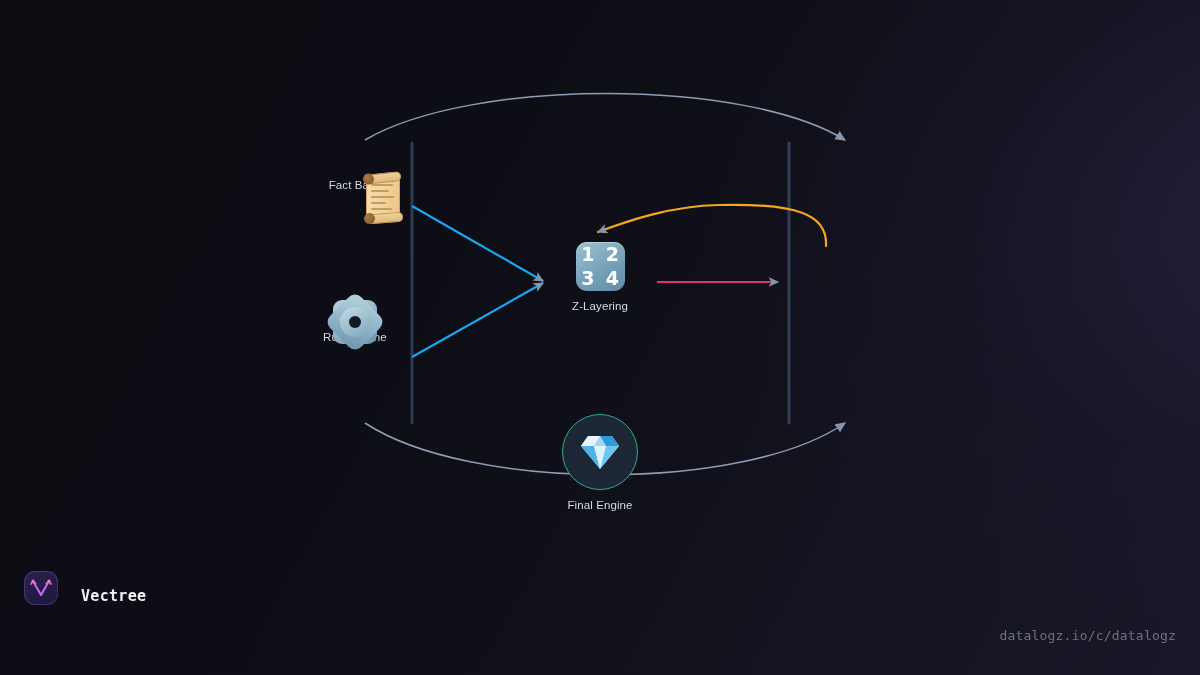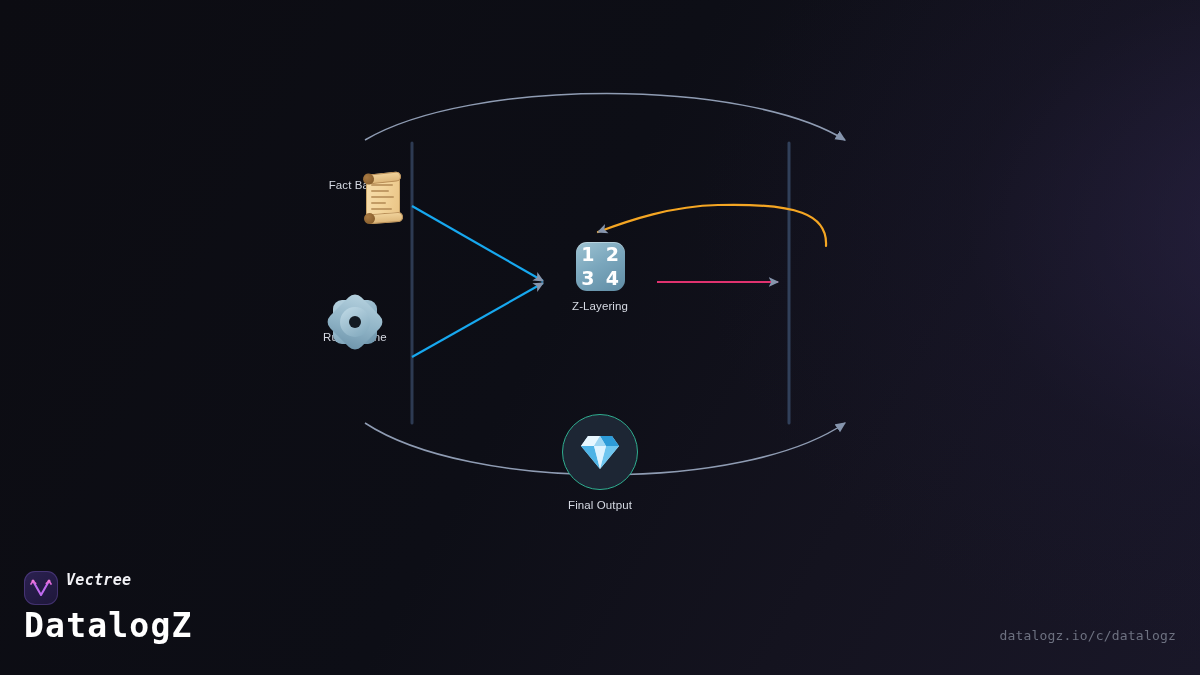--- a/index.html
+++ b/index.html
@@ -168,23 +168,22 @@
   #footer {
     position: absolute;
     left: 0; right: 0; bottom: 0;
     height: 120px;
   }
   #brand-row {
     position: absolute;
     left: 24px;
     top: 16px;
     display: flex;
-    align-items: flex-start;
-    gap: 8px;
-    font-style: italic;
+    align-items: flex-end;
+    gap: 23px;
   }
   #brand-mark {
     width: 34px; height: 34px;
     border-radius: 11px;
     background: linear-gradient(145deg,#2b2150 0%,#241b45 55%,#1d1738 100%);
     box-shadow: inset 0 0 0 1px rgba(150,110,230,.28);
     display: flex;
     align-items: center;
     justify-content: center;
   }
@@ -295,35 +294,34 @@
           <polygon points="11,4 35,4 42,14 23,37 4,14" fill="#bfe6fa"></polygon>
           <polygon points="11,4 23,4 17,14 4,14" fill="#e8f7ff"></polygon>
           <polygon points="23,4 35,4 42,14 29,14" fill="#2d9bd8"></polygon>
           <polygon points="17,14 29,14 23,4" fill="#9fd6f2"></polygon>
           <polygon points="4,14 17,14 23,37" fill="#4eb3e6"></polygon>
           <polygon points="29,14 42,14 23,37" fill="#6ec5ef"></polygon>
           <polygon points="17,14 29,14 23,37" fill="#dff3ff"></polygon>
         </svg>
       </span>
     </span>
-    <span class="node-label">Final Output</span>
+    <span class="node-label">Final Engine</span>
   </div>
 
   <div id="footer">
 
     <div id="brand-row">
       <span id="brand-mark">
         <svg width="22" height="20" viewBox="0 0 22 20" aria-hidden="true">
           <path d="M3 3 L11 17 L19 3" fill="none" stroke="#c06bf0" stroke-width="2.1" stroke-linecap="round" stroke-linejoin="round"></path>
           <path d="M3 3 L1 6 M3 3 L5.6 5.4 M19 3 L21 6 M19 3 L16.4 5.4" fill="none" stroke="#e06bd8" stroke-width="1.7" stroke-linecap="round"></path>
           <circle cx="3" cy="3" r="1.5" fill="#ef7ae0"></circle>
           <circle cx="19" cy="3" r="1.5" fill="#ef7ae0"></circle>
         </svg>
       </span>
       <span id="brand-name">Vectree</span>
     </div>
 
-    <div id="deck-title">DatalogZ</div>
 
     <div id="deck-url">datalogz.io/c/datalogz</div>
   </div>
 
 </div>
 
 </body></html>

